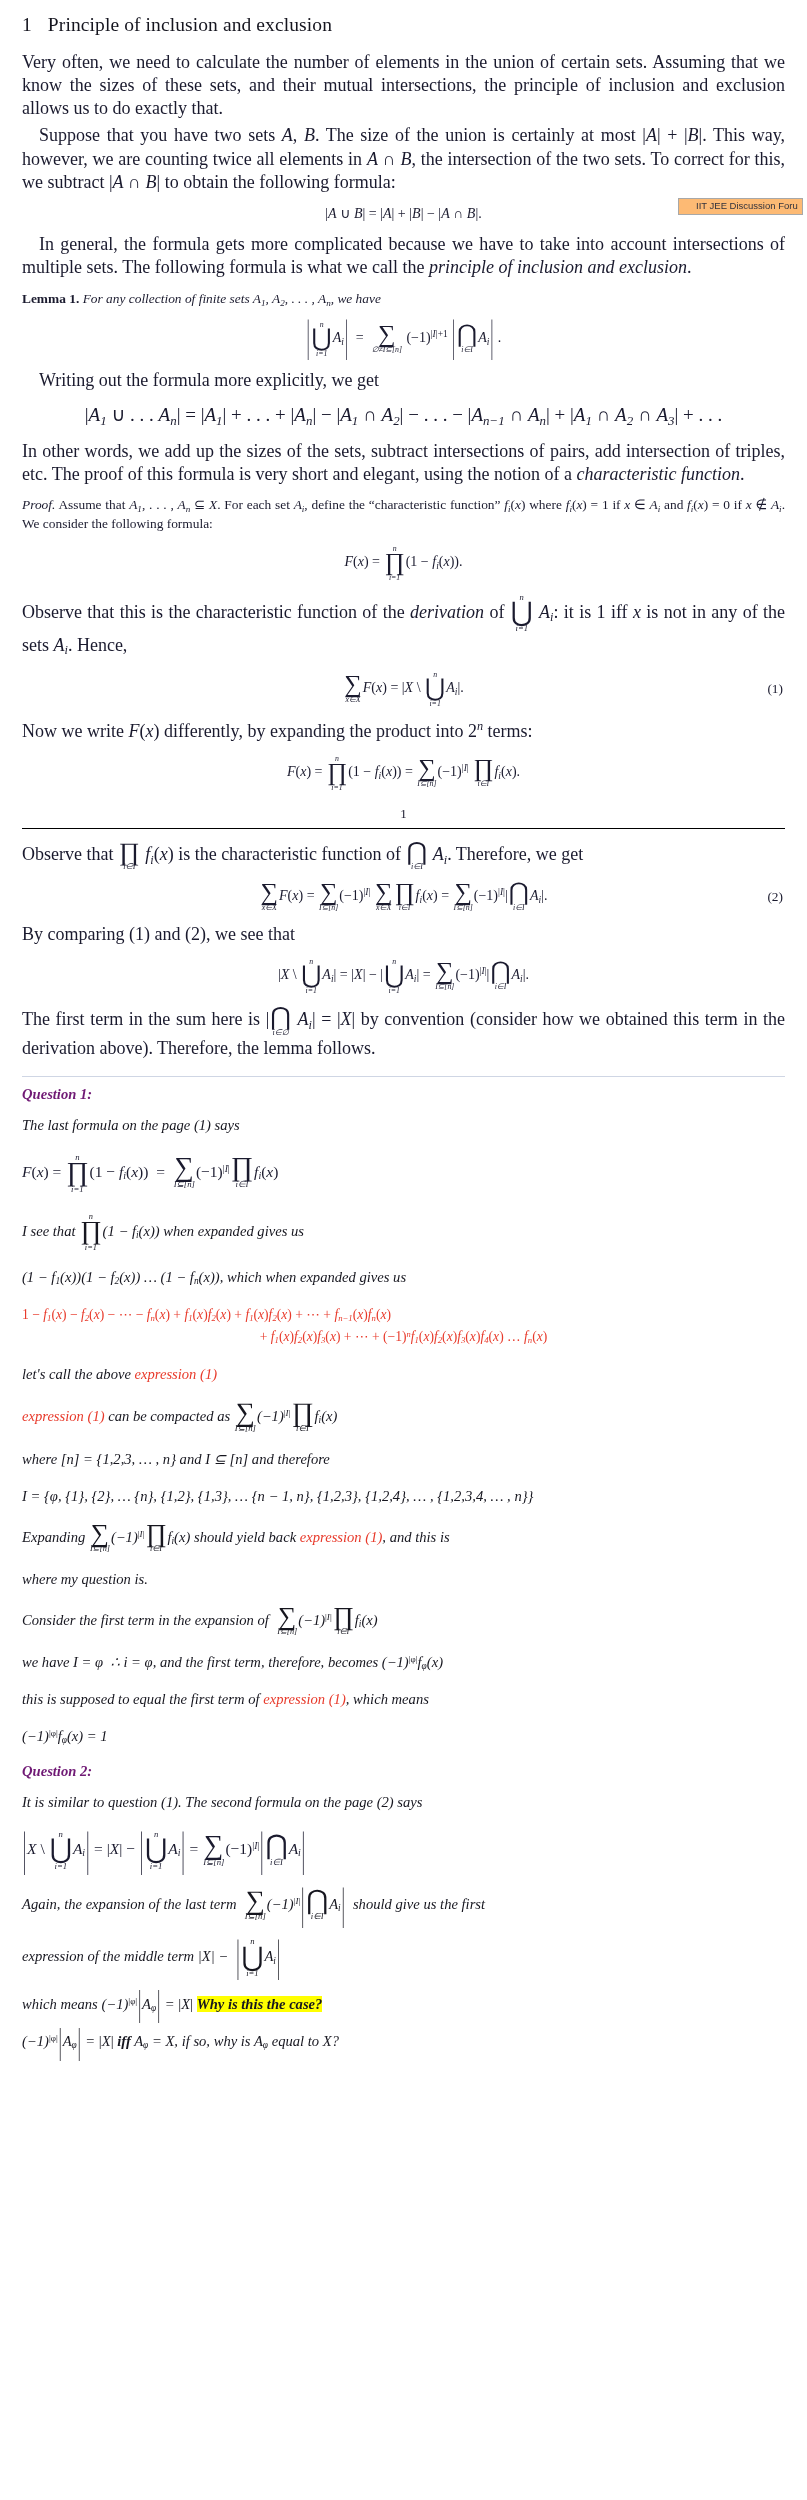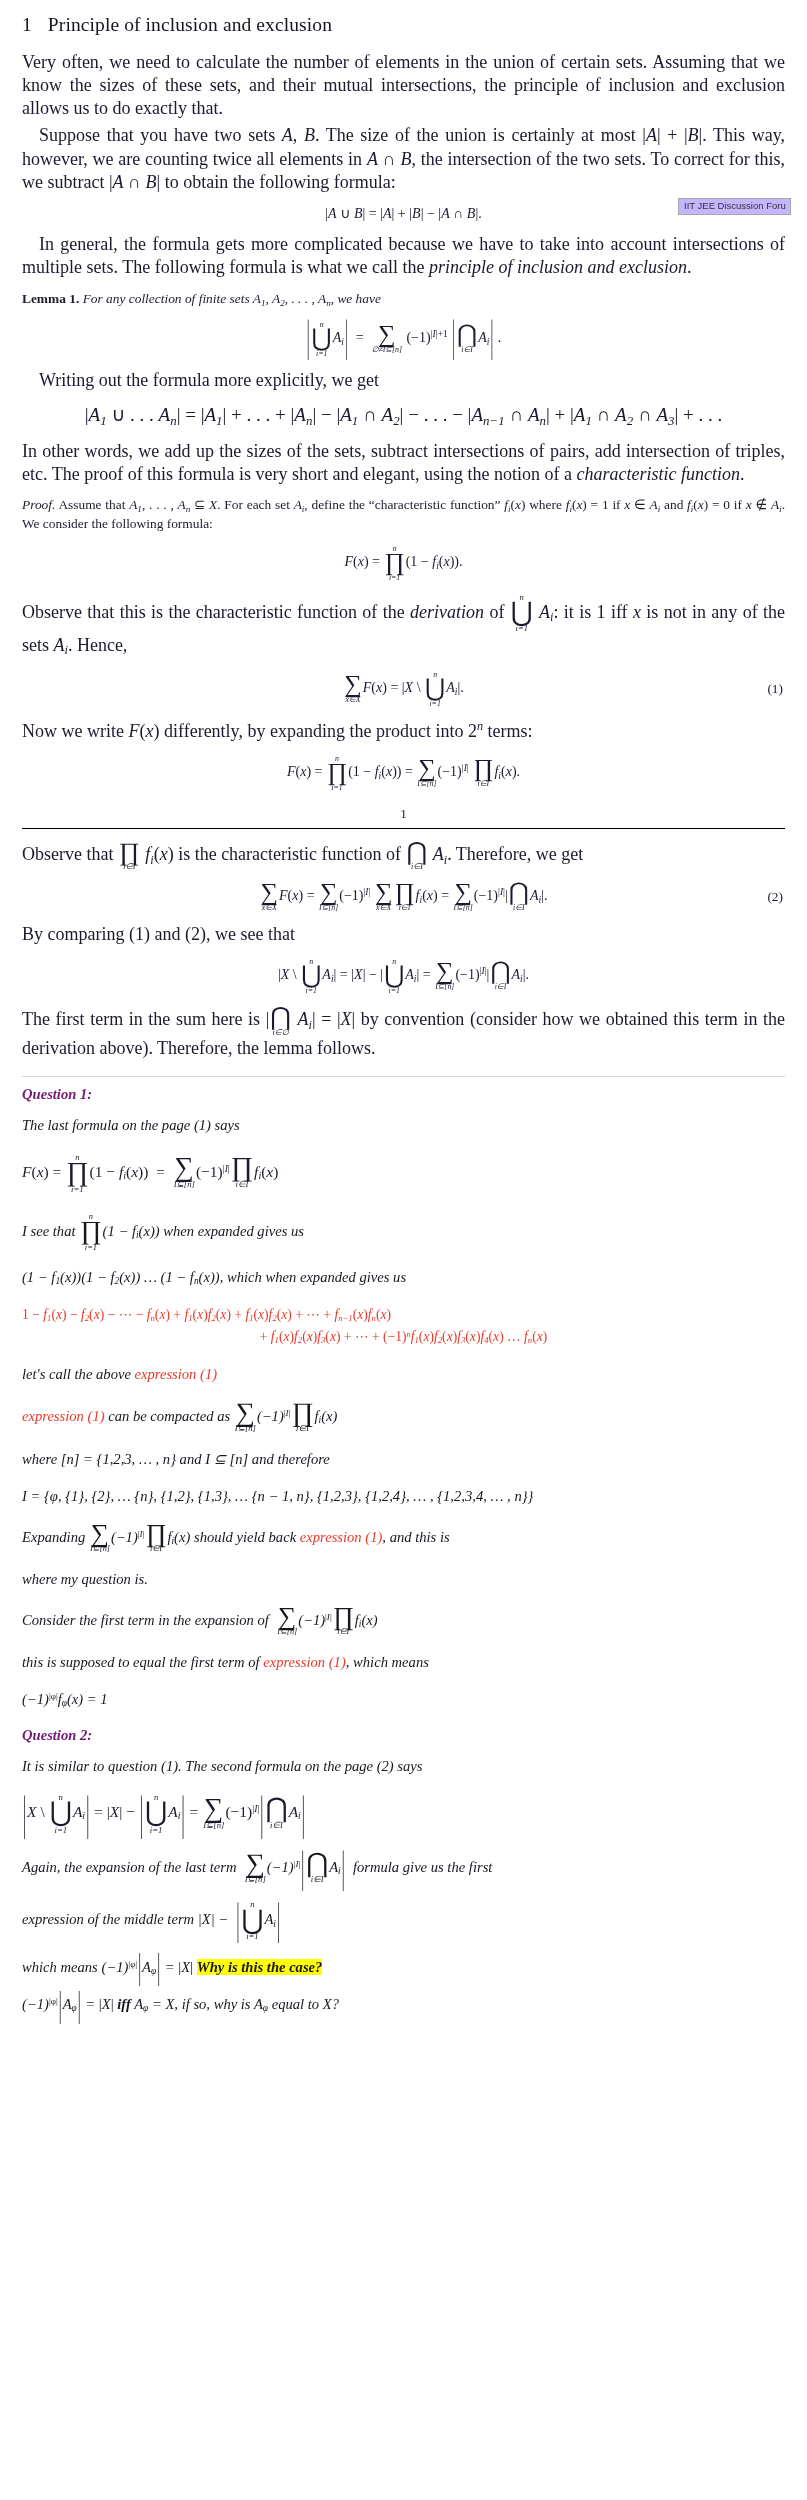--- a/index.html
+++ b/index.html
@@ -48,23 +48,23 @@
   .sub { font-size:.68em; vertical-align:-.28em; font-style:italic; }
   .sup { font-size:.68em; vertical-align:.55em; font-style:normal; }
   .vbar { font-style:normal; }
   .bigbar { display:inline-block; font-style:normal; transform:scaleY(2.45); margin:0 1px; vertical-align:middle; font-size:1em; }
   .bigbar2 { display:inline-block; font-style:normal; transform:scaleY(3.1); margin:0 1px; vertical-align:middle; }
 
   .pagenum { text-align:center; font-size:13px; margin:14px 0 6px 0; }
   .rule { border:0; border-top:1px solid #000; margin:4px 0 12px 0; }
 
   .badge {
-    position:absolute; border:1px solid #a8a8a8; background:#c4b5fd;
+    position:absolute; border:1px solid #a8a8a8; background:#fdba74;
     font-family:"Liberation Sans", sans-serif; font-size:9.5px;
-    color:#32323c; padding:2px 4px 3px 5px; white-space:nowrap;
+    color:#32323c; padding:2px 4px 3px 17px; white-space:nowrap;
     line-height:1.1;
   }
 
   
   .qsec { padding:0 22px 18px 22px; font-family:"Liberation Serif", serif; }
   .qdiv { border-top:1px solid #cfd6e4; margin:16px 0 9px 0; }
   .qhead {
     color:#701a75; font-style:italic; font-weight:bold; font-size:14.6px;
     margin:2px 0 12px 0;
   }
@@ -232,20 +232,23 @@
       <span class="red">expression (1)</span><span>, and this is</span>
     </div>
 
     <div class="qline">where my question is.</div>
 
     <div class="qline">
       <span>Consider the first term in the expansion of</span>
       &nbsp;<span class="bigop" style="font-size:1.0em"><span class="glyph">∑</span><span class="lim"><span class="mathy">I</span>⊆[<span class="mathy">n</span>]</span></span>(−1)<sup class="s"><span class="vbar">|</span><span class="mathy">I</span><span class="vbar">|</span></sup><span class="bigop" style="font-size:1.0em"><span class="glyph">∏</span><span class="lim"><span class="mathy">i</span>∈<span class="mathy">I</span></span></span><span class="mathy">f</span><sub class="s">i</sub>(<span class="mathy">x</span>)
     </div>
 
+    <div class="qline">
+      we have <span class="mathy">I</span> = φ&nbsp; ∴ <span class="mathy">i</span> = φ, and the first term, therefore, becomes (−1)<sup class="s"><span class="vbar">|</span>φ<span class="vbar">|</span></sup><span class="mathy">f</span><sub class="s">φ</sub>(<span class="mathy">x</span>)
+    </div>
 
     <div class="qline">
       <span>this is supposed to equal the first term of</span>
       <span class="red">expression (1)</span><span>, which means</span>
     </div>
 
     <div class="qline">
       (−1)<sup class="s"><span class="vbar">|</span>φ<span class="vbar">|</span></sup><span class="mathy">f</span><sub class="s">φ</sub>(<span class="mathy">x</span>) = 1
     </div>
 
@@ -257,21 +260,21 @@
     <div class="bigmath">
       <span class="bigbar2">|</span><span class="mathy">X</span> \ <span class="bigop"><span class="lim top"><span class="mathy">n</span></span><span class="glyph">⋃</span><span class="lim"><span class="mathy">i</span>=1</span></span><span class="mathy">A</span><sub class="s">i</sub><span class="bigbar2">|</span>
       = <span class="vbar">|</span><span class="mathy">X</span><span class="vbar">|</span> −
       <span class="bigbar2">|</span><span class="bigop"><span class="lim top"><span class="mathy">n</span></span><span class="glyph">⋃</span><span class="lim"><span class="mathy">i</span>=1</span></span><span class="mathy">A</span><sub class="s">i</sub><span class="bigbar2">|</span>
       = <span class="bigop"><span class="glyph">∑</span><span class="lim"><span class="mathy">I</span>⊆[<span class="mathy">n</span>]</span></span>(−1)<sup class="s"><span class="vbar">|</span><span class="mathy">I</span><span class="vbar">|</span></sup><span class="bigbar2">|</span><span class="bigop"><span class="glyph">⋂</span><span class="lim"><span class="mathy">i</span>∈<span class="mathy">I</span></span></span><span class="mathy">A</span><sub class="s">i</sub><span class="bigbar2">|</span>
     </div>
 
     <div class="qline">
       <span>Again, the expansion of the last term</span>
       &nbsp;<span class="bigop" style="font-size:1.05em"><span class="glyph">∑</span><span class="lim"><span class="mathy">I</span>⊆[<span class="mathy">n</span>]</span></span>(−1)<sup class="s"><span class="vbar">|</span><span class="mathy">I</span><span class="vbar">|</span></sup><span class="bigbar2">|</span><span class="bigop" style="font-size:1.05em"><span class="glyph">⋂</span><span class="lim"><span class="mathy">i</span>∈<span class="mathy">I</span></span></span><span class="mathy">A</span><sub class="s">i</sub><span class="bigbar2">|</span>&nbsp;
-      <span>formula give us the first</span>
+      <span>should give us the first</span>
     </div>
 
     <div class="qline">
       <span>expression of the middle term |X| −</span>
       &nbsp;<span class="bigbar2">|</span><span class="bigop" style="font-size:1.05em"><span class="lim top"><span class="mathy">n</span></span><span class="glyph">⋃</span><span class="lim"><span class="mathy">i</span>=1</span></span><span class="mathy">A</span><sub class="s">i</sub><span class="bigbar2">|</span>
     </div>
 
     <div class="qline">
       which means (−1)<sup class="s"><span class="vbar">|</span>φ<span class="vbar">|</span></sup><span class="bigbar">|</span><span class="mathy">A</span><sub class="s">φ</sub><span class="bigbar">|</span> = <span class="vbar">|</span><span class="mathy">X</span><span class="vbar">|</span>
       <span class="hl">Why is this the case?</span>

